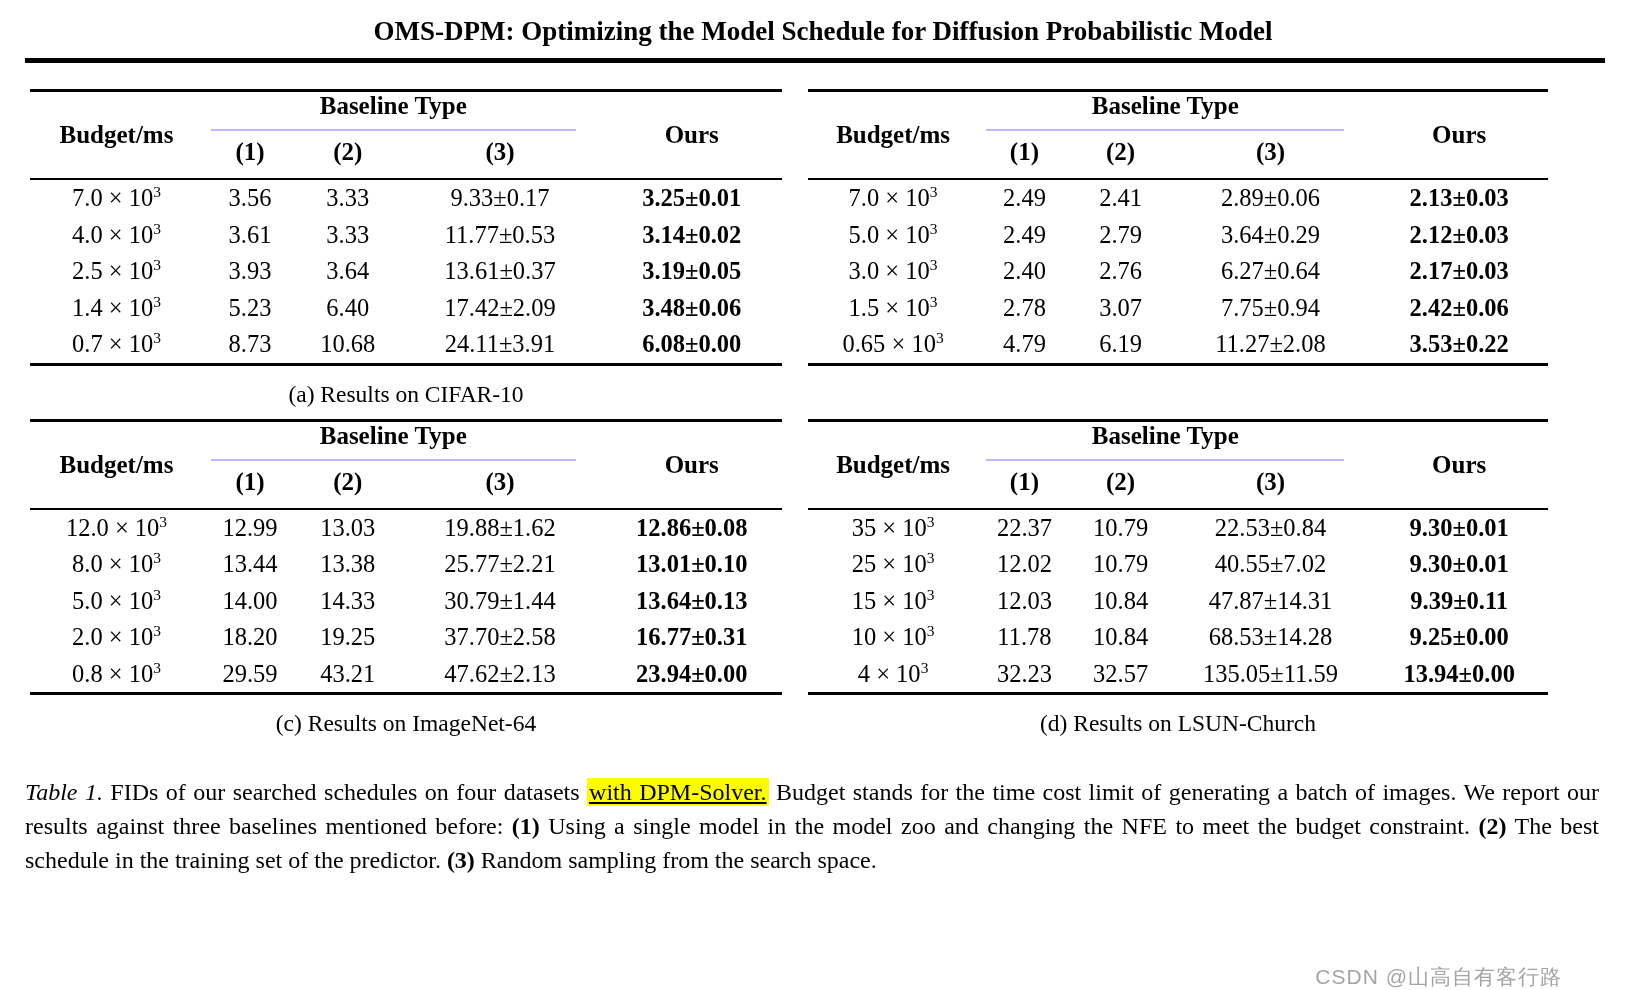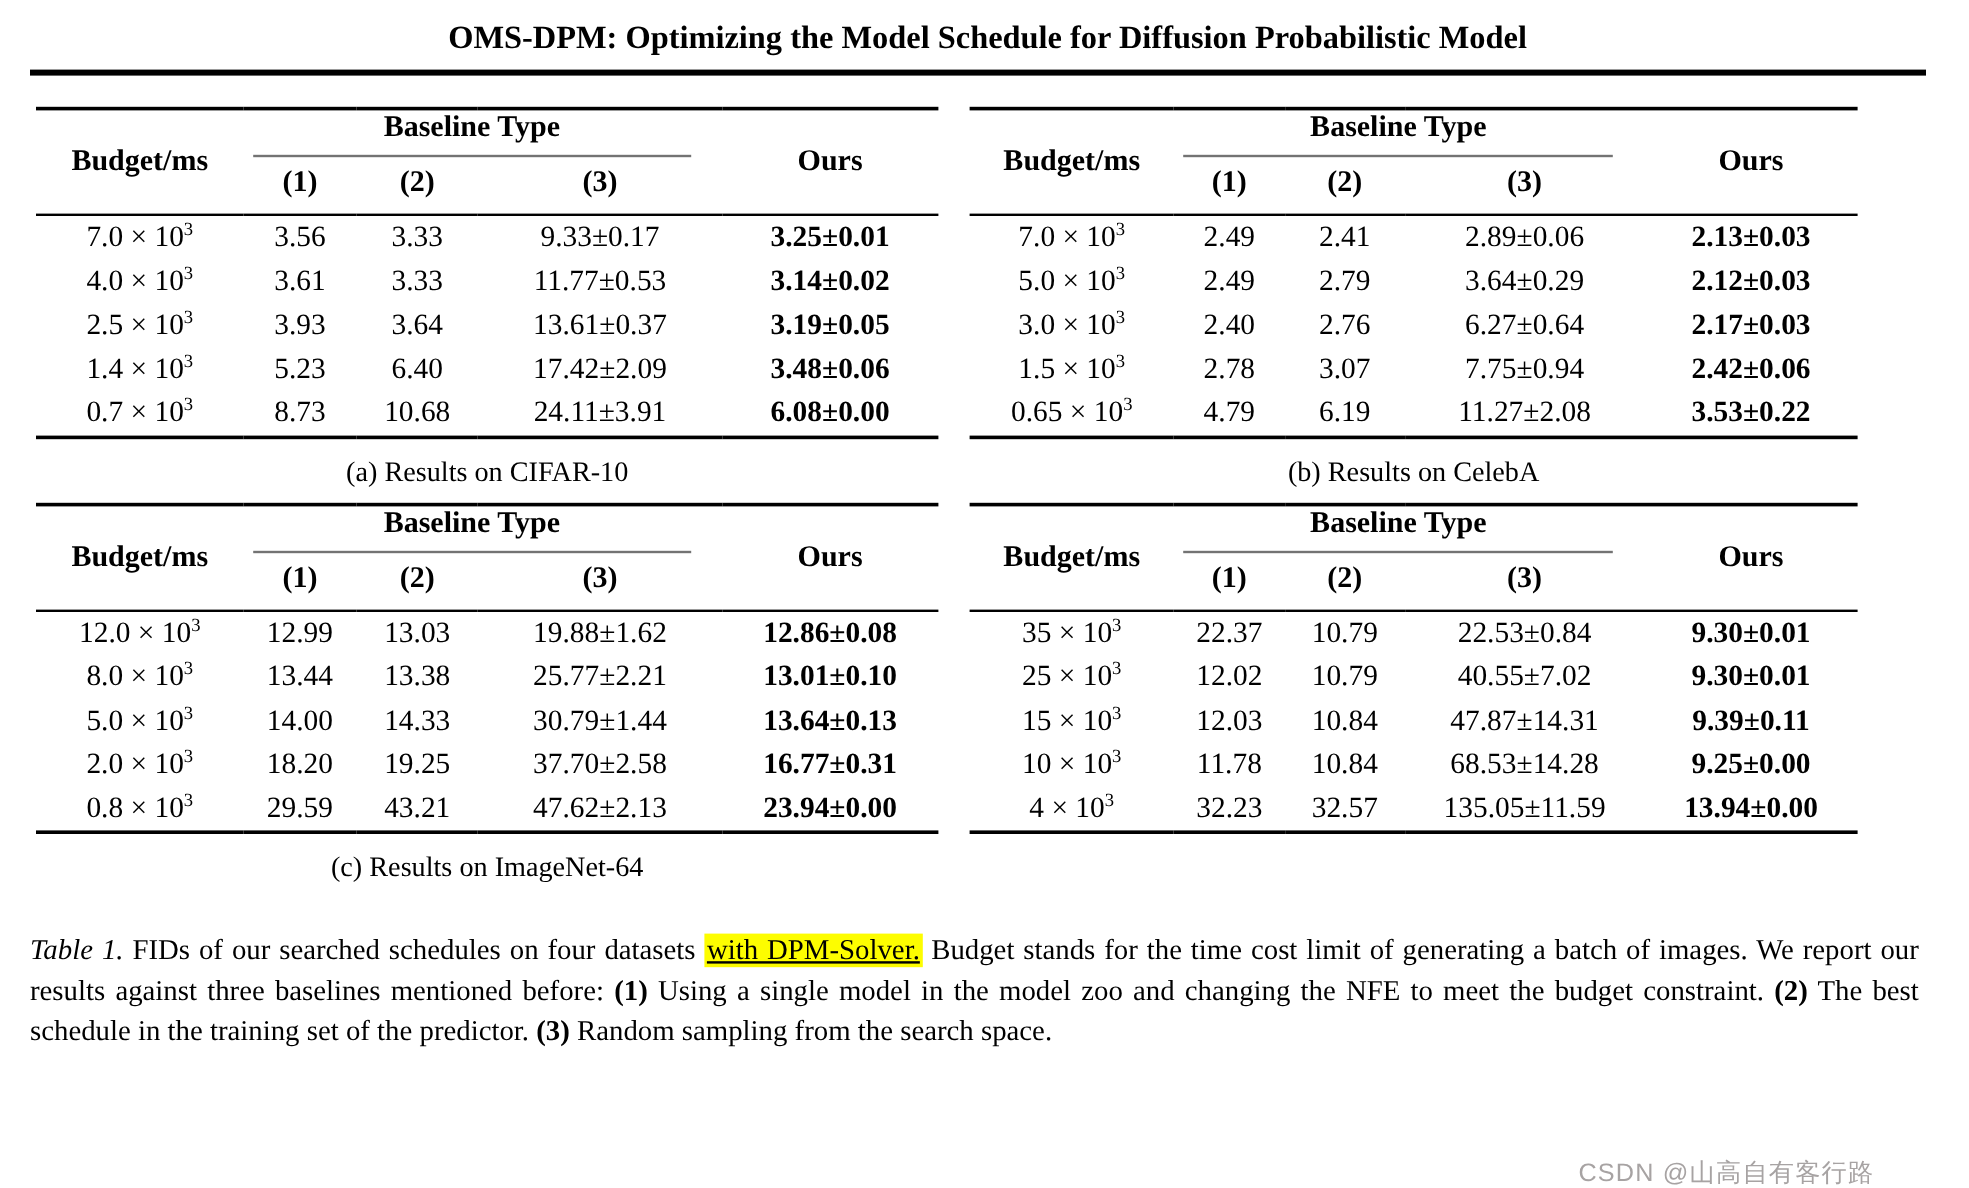--- a/index.html
+++ b/index.html
@@ -28,21 +28,21 @@
     border-top:3.5px solid #000; border-bottom:3.5px solid #000;
     table-layout:fixed;
   }
   table.results thead { border-bottom:2.3px solid #000; }
   table.results th { font-weight:bold; font-size:25px; padding:0; }
   th.budget-h { vertical-align:middle; font-size:25px; }
   th.ours-h { vertical-align:middle; font-size:25px; }
   th.group-h { padding-top:11px; vertical-align:top; }
   .group-inner {
     display:block; margin:0 26px 0 8px; padding-bottom:9px;
-    border-bottom:2px solid #737373; text-align:center;
+    border-bottom:2px solid #c4b5fd; text-align:center;
   }
   tr.sub-row th { padding:7px 0 12px 0; text-align:center; }
 
   table.results tbody td {
     text-align:center; font-size:24.5px; padding:4px 0 4.5px 0;
     white-space:nowrap;
   }
   td.c-ours { font-weight:bold; }
   td.c-budget sup { font-size:15.5px; vertical-align:super; line-height:0; }
 
@@ -194,21 +194,20 @@
             </tr>
             <tr>
               <td class="c-budget"><span>0.65 × 10</span><sup>3</sup></td>
               <td class="c-num">4.79</td>
               <td class="c-num">6.19</td>
               <td class="c-num">11.27±2.08</td>
               <td class="c-ours">3.53±0.22</td>
             </tr>
           </tbody>
       </table>
-      <div class="subcaption">(b) Results on CelebA</div>
     </section>
 
     <section class="table-block">
       <table class="results">
         <colgroup>
           <col style="width:23%">
             <col style="width:12.5%">
             <col style="width:13.5%">
             <col style="width:27%">
             <col style="width:24%">
@@ -322,20 +321,21 @@
             </tr>
             <tr>
               <td class="c-budget"><span>4 × 10</span><sup>3</sup></td>
               <td class="c-num">32.23</td>
               <td class="c-num">32.57</td>
               <td class="c-num">135.05±11.59</td>
               <td class="c-ours">13.94±0.00</td>
             </tr>
           </tbody>
       </table>
+      <div class="subcaption">(d) Results on LSUN-Church</div>
     </section>
 
   </div>
 
   <p class="table-caption">
     <em>Table 1.</em><span> FIDs of our searched schedules on four datasets </span><mark>with DPM-Solver.</mark><span> Budget stands for the time cost limit of generating a batch of images. We report our results against three baselines mentioned before: </span><b>(1)</b><span> Using a single model in the model zoo and changing the NFE to meet the budget constraint. </span><b>(2)</b><span> The best schedule in the training set of the predictor. </span><b>(3)</b><span> Random sampling from the search space.</span>
   </p>
 
   <div class="watermark">CSDN @山高自有客行路</div>
 

